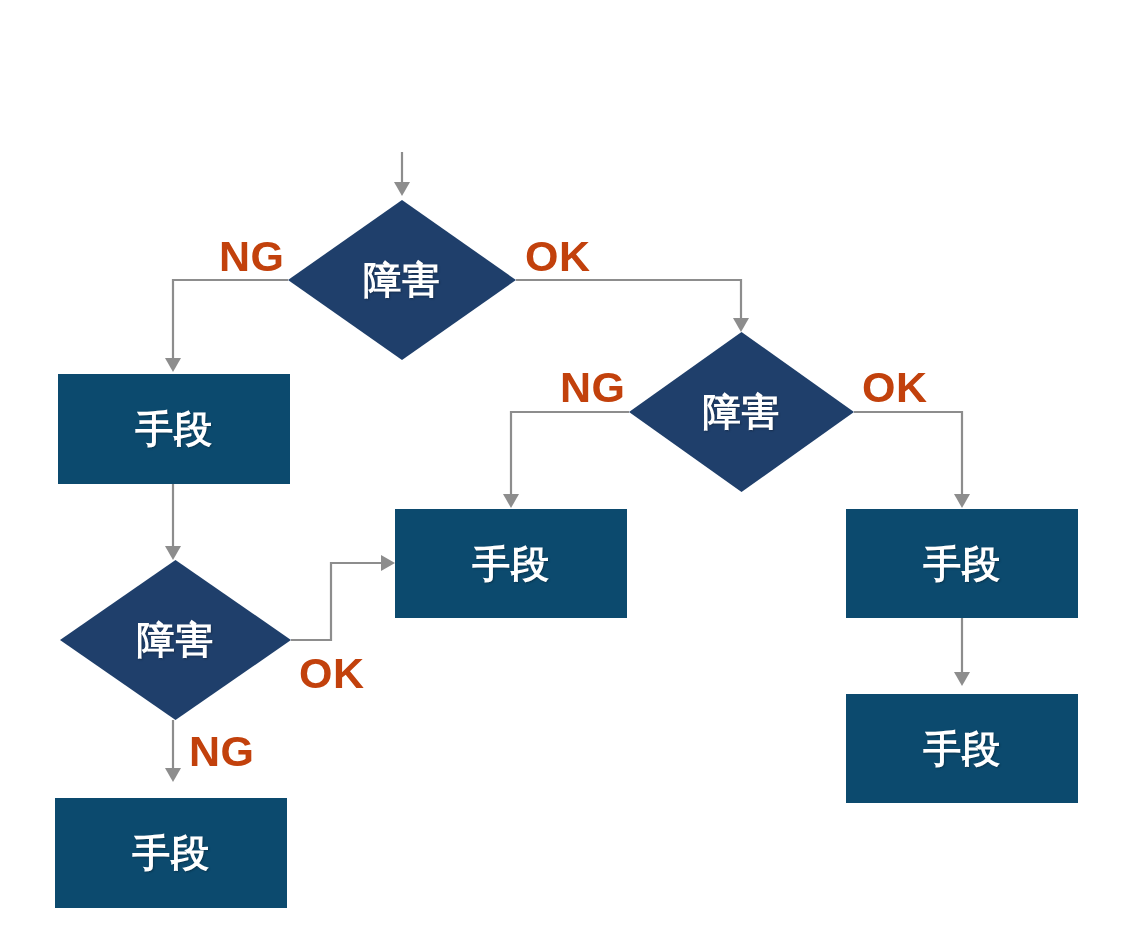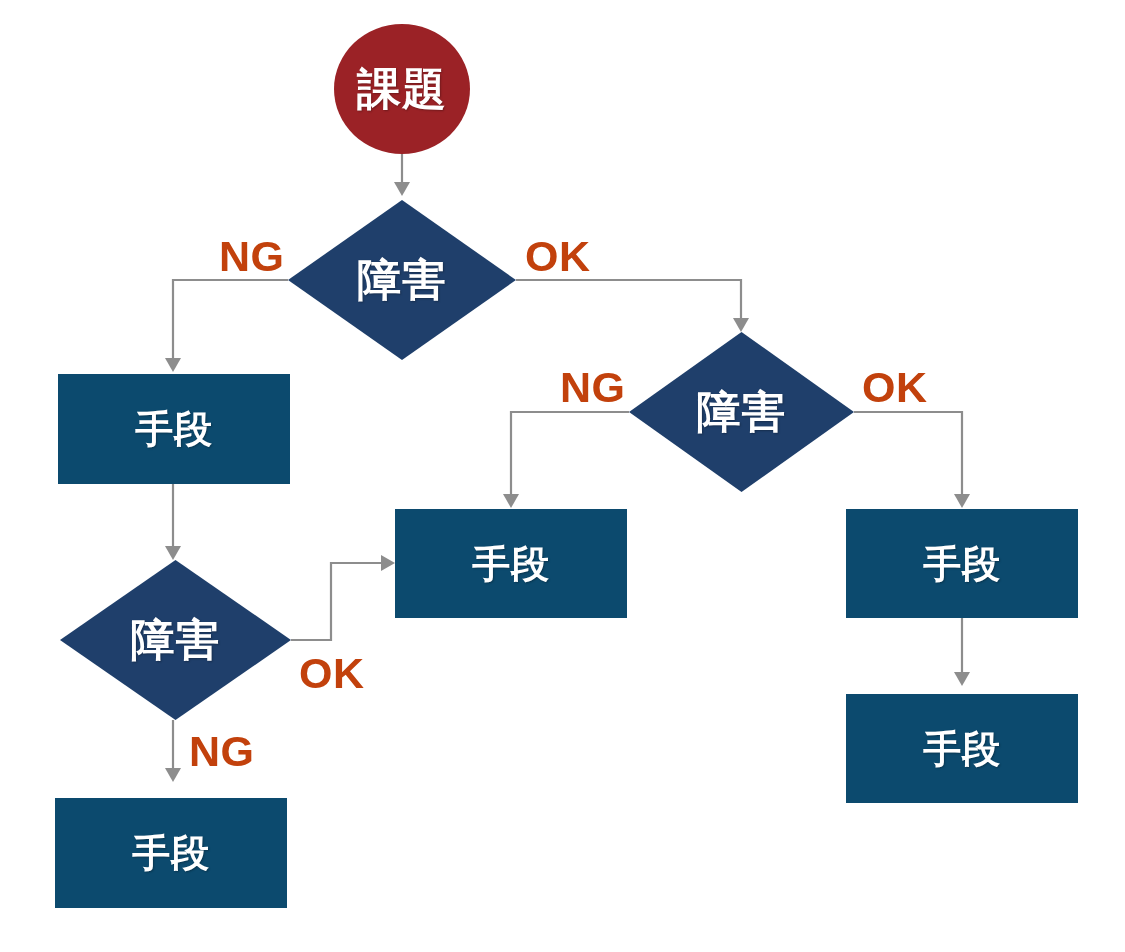--- a/index.html
+++ b/index.html
@@ -50,21 +50,21 @@
   .diamond-shape {
     position: absolute;
     inset: 0;
     background: #1F3F6B;
     clip-path: polygon(50% 0%, 100% 50%, 50% 100%, 0% 50%);
     -webkit-clip-path: polygon(50% 0%, 100% 50%, 50% 100%, 0% 50%);
   }
   .diamond-node .node-label {
     position: relative;
     z-index: 2;
-    font-size: 44px;
+    font-size: 38px;
   }
 
   
   .rect-node {
     background: #0c4a6e;
   }
   .rect-node .node-label {
     font-size: 38px;
   }
 
@@ -144,23 +144,20 @@
       <line x1="173" y1="720" x2="173" y2="768"></line>
       <polygon class="arrowhead" points="165,768 181,768 173,782"></polygon>
     </g>
 
     <g>
       <line x1="962" y1="618" x2="962" y2="672"></line>
       <polygon class="arrowhead" points="954,672 970,672 962,686"></polygon>
     </g>
   </svg>
 
-  <div class="node circle-node" style="left:334px; top:24px; width:136px; height:130px;">
-    <span class="node-label">課題</span>
-  </div>
 
   <div class="node diamond-node" style="left:288px; top:200px; width:228px; height:160px;">
     <span class="diamond-shape"></span>
     <span class="node-label">障害</span>
   </div>
 
   <div class="node rect-node" style="left:58px; top:374px; width:232px; height:110px;">
     <span class="node-label">手段</span>
   </div>
 

